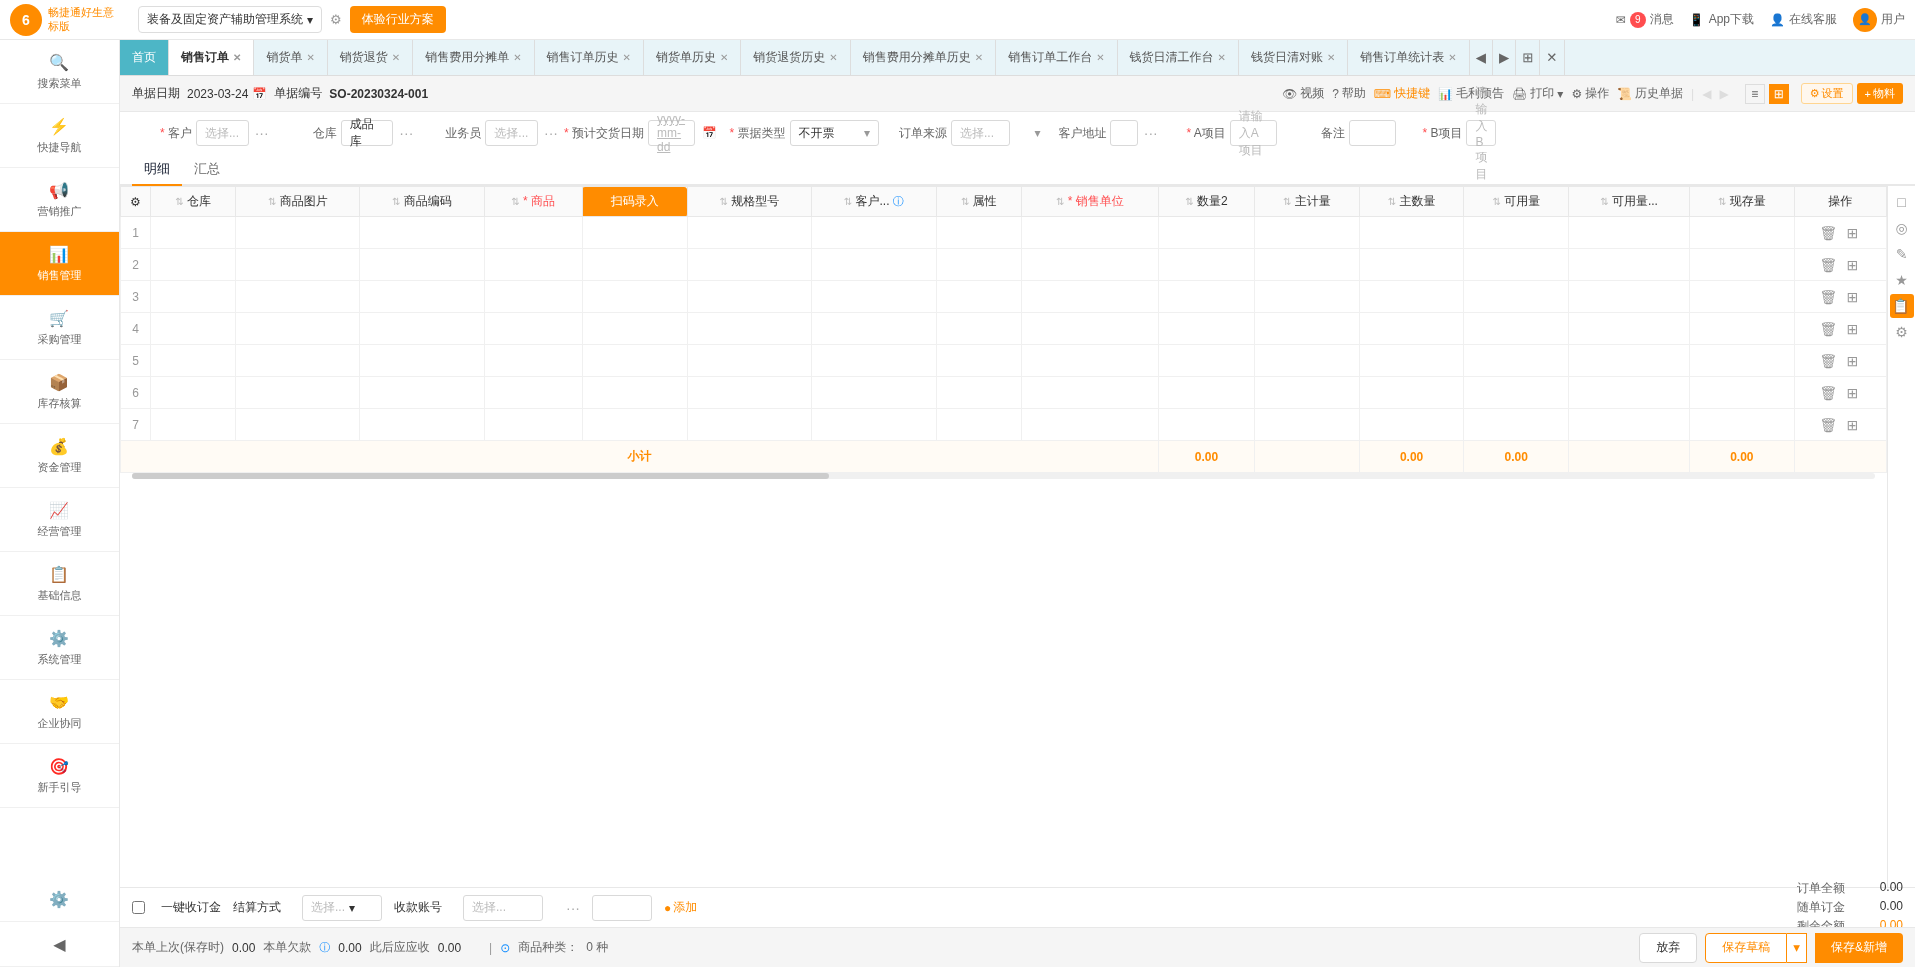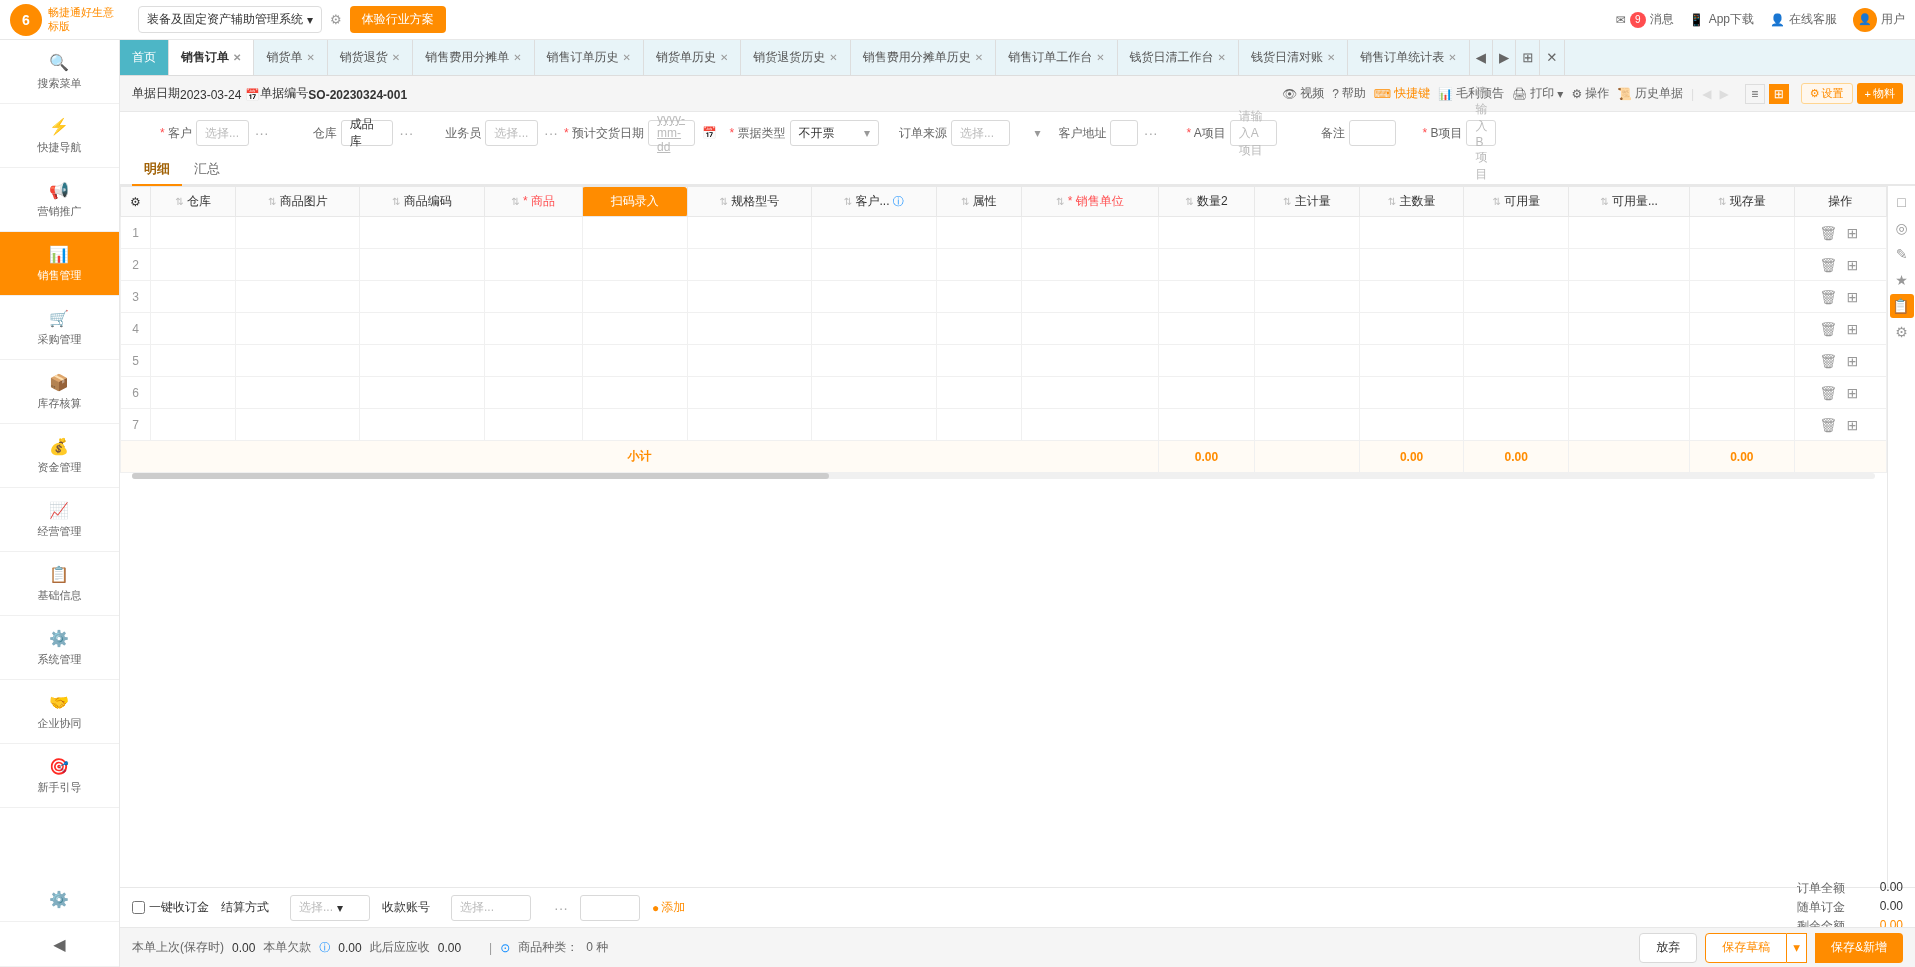--- a/index.html
+++ b/index.html
@@ -197,22 +197,22 @@
       background: #f5f5f5;
       border-bottom: 1px solid #e8e8e8;
       display: flex;
       align-items: center;
       padding: 0 12px;
       gap: 12px;
       flex-shrink: 0;
     }
     .form-toolbar-left {
       display: flex;
-      align-items: flex-end;
-      gap: 0;
+      align-items: center;
+      gap: 7px;
       font-size: 12px;
     }
     .form-toolbar-right {
       margin-left: auto;
       display: flex;
       align-items: center;
       gap: 8px;
       font-size: 12px;
       color: #666;
     }
@@ -331,23 +331,23 @@
     }
     .detail-tab {
       padding: 6px 12px;
       cursor: pointer;
       font-size: 13px;
       color: #666;
       border-bottom: 2px solid transparent;
       margin-bottom: -2px;
     }
     .detail-tab.active {
-      color: #a16207;
+      color: #0f172a;
       border-bottom-color: #ff8c00;
-      font-weight: bold;
+      font-weight: normal;
     }
 
     
     .table-area {
       flex: 1;
       overflow: auto;
       position: relative;
     }
     .data-table {
       width: 100%;
@@ -415,21 +415,21 @@
       border-top: 1px solid #e8e8e8;
       display: flex;
       align-items: center;
       padding: 0 12px;
       gap: 12px;
       flex-shrink: 0;
     }
     .payment-checkbox {
       display: flex;
       align-items: center;
-      gap: 4px;
+      gap: 16px;
       cursor: pointer;
     }
     .payment-field {
       display: flex;
       align-items: center;
       gap: 21px;
       font-size: 12px;
     }
     .payment-select {
       height: 26px;

